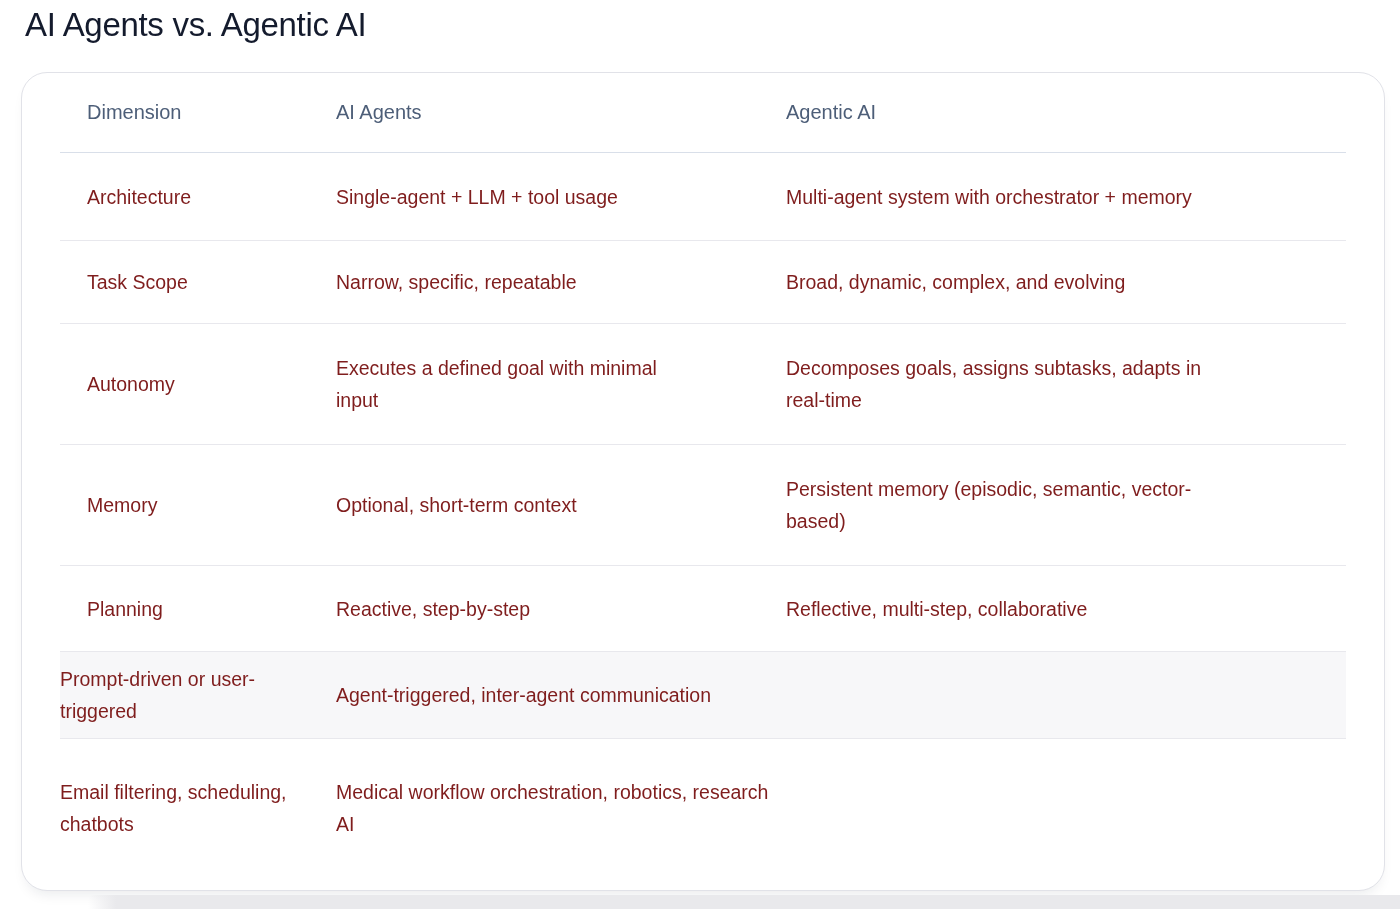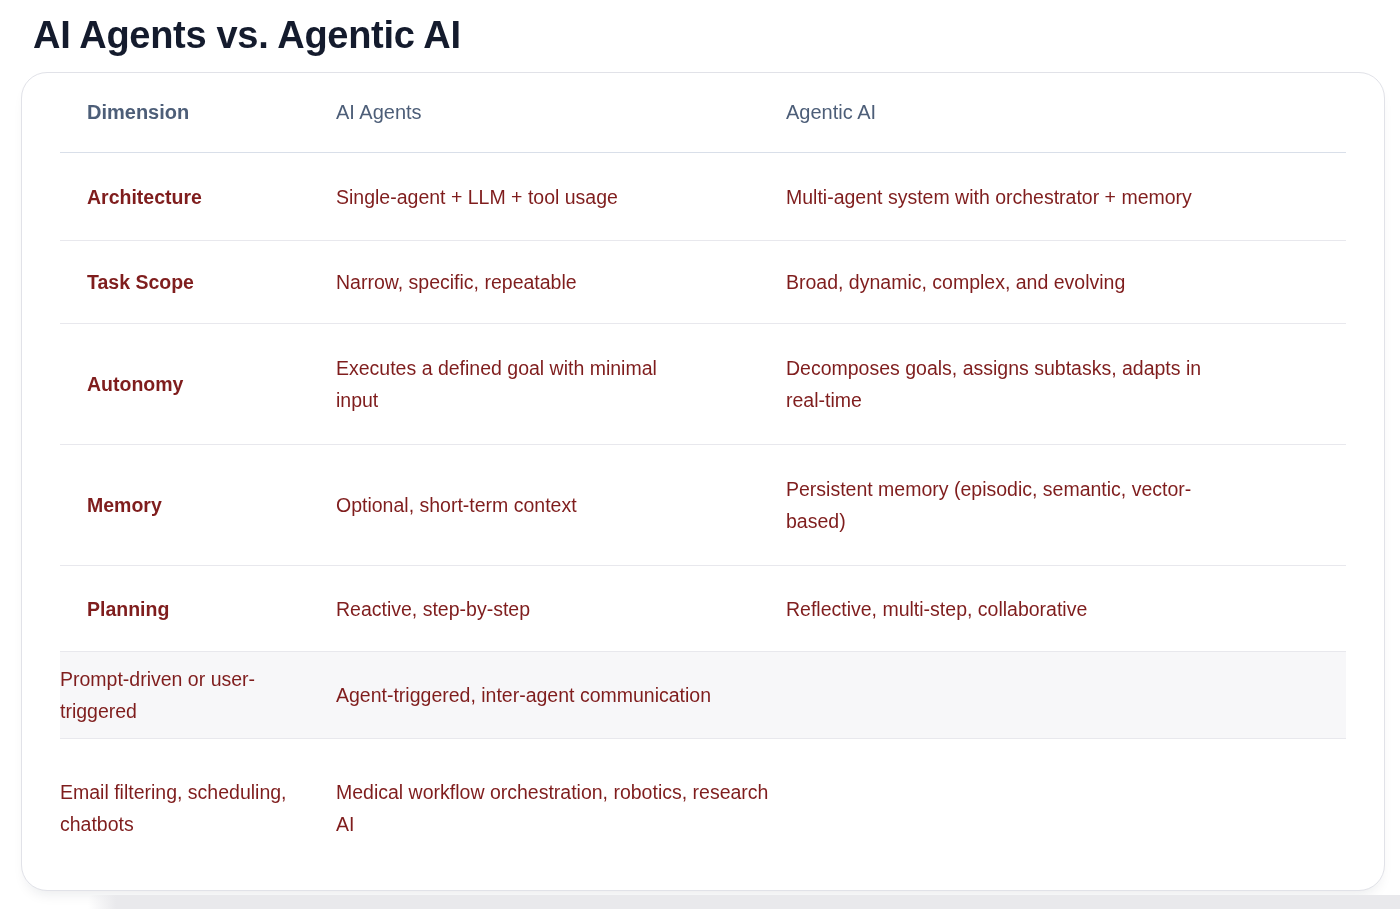--- a/index.html
+++ b/index.html
@@ -12,23 +12,23 @@
     position: relative;
     width: 1400px;
     height: 909px;
     overflow: hidden;
   }
 
   .page-title {
     position: absolute;
     left: 21px;
     top: 2px;
-    margin: 12px;
-    font-size: 38px;
-    font-weight: 700;
+    margin: 4px;
+    font-size: 33px;
+    font-weight: 400;
     letter-spacing: -0.3px;
     color: #141b2d;
   }
 
   .card {
     position: absolute;
     left: 21px;
     top: 72px;
     width: 1364px;
     height: 819px;
@@ -48,21 +48,21 @@
     display: grid;
     grid-template-columns: 276px 450px auto;
     align-items: center;
     box-sizing: border-box;
   }
 
   .cell {
     box-sizing: border-box;
     white-space: pre-line;
   }
-  .cell.c1 { padding-left: 27px; padding-right: 20px; font-weight: bold; }
+  .cell.c1 { padding-left: 27px; padding-right: 20px; }
   .cell.c2 { padding-right: 48px; }
   .cell.c3 { padding-right: 12px; }
 
   .header-row {
     min-height: 80px;
     border-bottom: 1px solid #d9dfe9;
     color: #4d5e78;
     font-size: 20px;
   }
 

